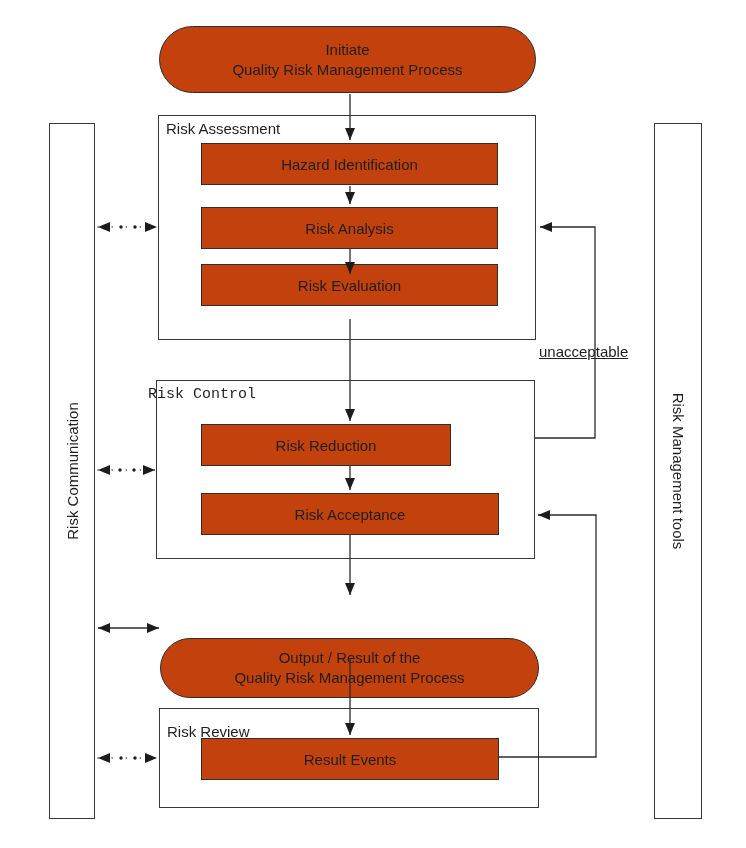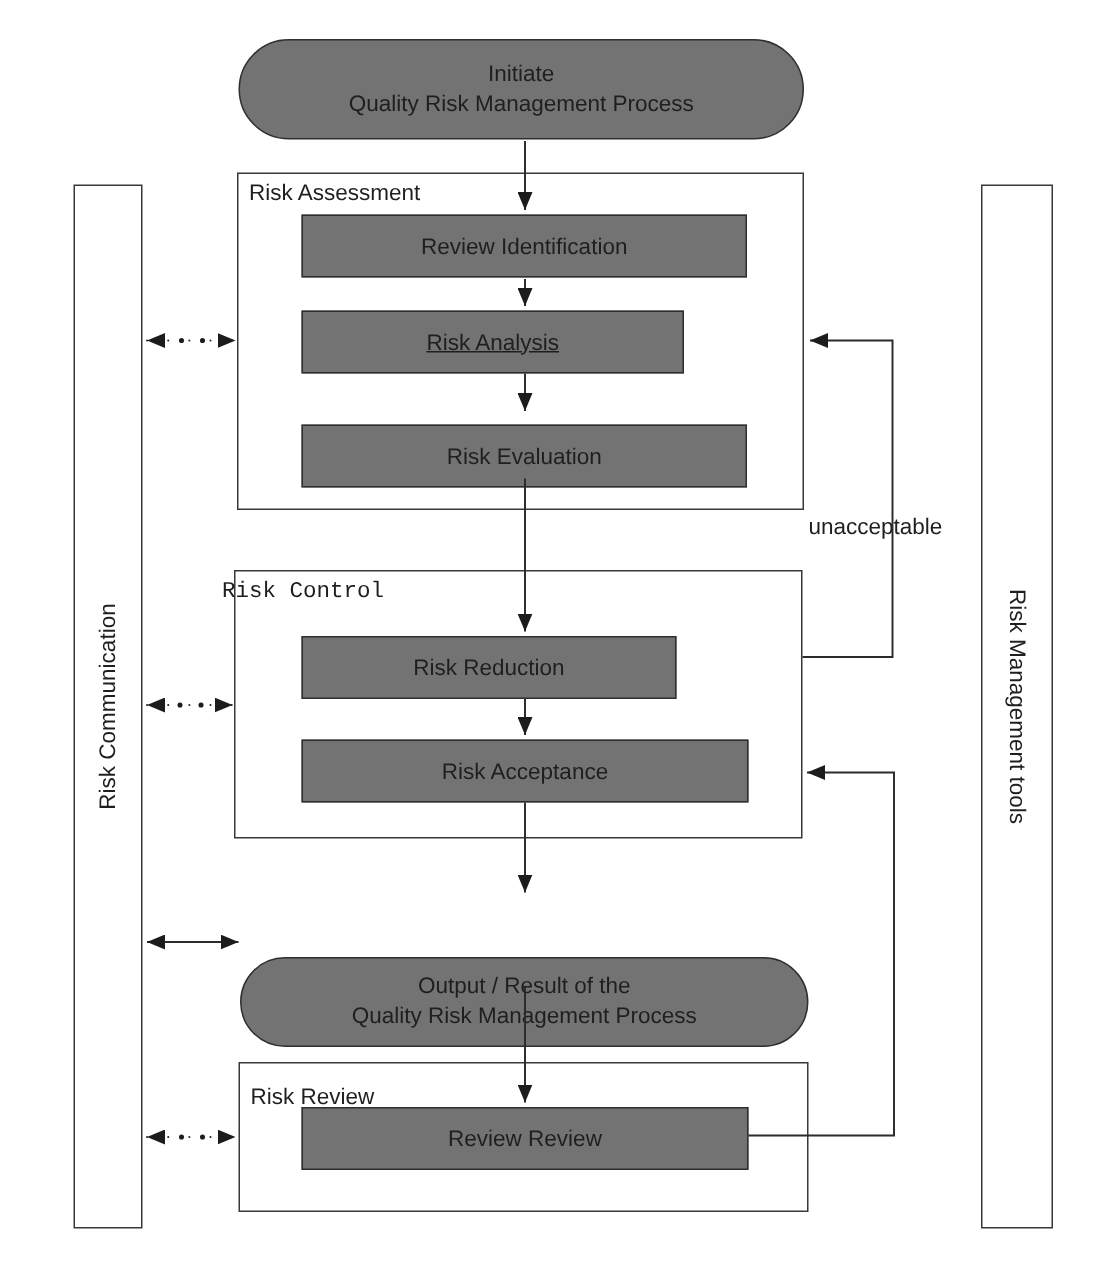--- a/index.html
+++ b/index.html
@@ -6,21 +6,21 @@
   .canvas{
     position:relative;
     width:746px;height:848px;
     background:#ffffff;
     font-family:"Liberation Sans", sans-serif;
     color:#1f1f1f;
     overflow:hidden;
   }
   .node{
     position:absolute;
-    background:#737373;
+    background:#c2410c;
     border:1px solid #2e2e2e;
     display:flex;align-items:center;justify-content:center;
     text-align:center;
     font-size:15px;
     box-sizing:border-box;
   }
   .oval{
     border-radius:34px;
     flex-direction:column;
     line-height:20px;
@@ -47,20 +47,21 @@
     left:50%;top:50%;
     white-space:nowrap;
     font-size:15px;
   }
   .rot-ccw{transform:translate(-50%,-50%) rotate(-90deg);}
   .rot-cw{transform:translate(-50%,-50%) rotate(90deg);}
   .annotation{
     position:absolute;
     font-size:15px;
     white-space:nowrap;
+    text-decoration:underline;
   }
   svg.connectors{
     position:absolute;left:0;top:0;
     pointer-events:none;
   }
 </style>
 </head>
 <body>
 
 <div class="canvas">
@@ -74,26 +75,26 @@
   </div>
 
   <div class="node oval" style="left:159px;top:26px;width:377px;height:67px;">
     <span>Initiate</span>
     <span>Quality Risk Management Process</span>
   </div>
 
   <div class="group" style="left:158px;top:115px;width:378px;height:225px;"></div>
   <div class="group-label" style="left:166px;top:120px;">Risk Assessment</div>
   <div class="node" style="left:201px;top:143px;width:297px;height:42px;">
-    <span>Review Identification</span>
+    <span>Hazard Identification</span>
   </div>
-  <div class="node" style="left:201px;top:207px;width:255px;height:42px;text-decoration:underline;">
+  <div class="node" style="left:201px;top:207px;width:297px;height:42px;">
     <span>Risk Analysis</span>
   </div>
-  <div class="node" style="left:201px;top:283px;width:297px;height:42px;">
+  <div class="node" style="left:201px;top:264px;width:297px;height:42px;">
     <span>Risk Evaluation</span>
   </div>
 
   <div class="annotation" style="left:539px;top:343px;">unacceptable</div>
 
   <div class="group" style="left:156px;top:380px;width:379px;height:179px;"></div>
   <div class="group-label" style="left:148px;top:386px;font-family:Liberation Mono, monospace;">Risk Control</div>
   <div class="node" style="left:201px;top:424px;width:250px;height:42px;">
     <span>Risk Reduction</span>
   </div>
@@ -102,21 +103,21 @@
   </div>
 
   <div class="node oval" style="left:160px;top:598px;width:379px;height:60px;margin-top:40px;">
     <span>Output / Result of the</span>
     <span>Quality Risk Management Process</span>
   </div>
 
   <div class="group" style="left:159px;top:708px;width:380px;height:100px;"></div>
   <div class="group-label" style="left:167px;top:713px;margin-top:10px;">Risk Review</div>
   <div class="node" style="left:201px;top:738px;width:298px;height:42px;">
-    <span>Review Review</span>
+    <span>Result Events</span>
   </div>
 
   <svg class="connectors" width="746" height="848" viewBox="0 0 746 848">
     <defs>
       <marker id="arr" viewBox="0 0 12 10" refX="12" refY="5" markerWidth="12" markerHeight="10" orient="auto-start-reverse" markerUnits="userSpaceOnUse">
         <path d="M0 0 L12 5 L0 10 z" fill="#1c1c1c"></path>
       </marker>
     </defs>
     <g stroke="#2b2b2b" stroke-width="1.3" fill="none">
 

